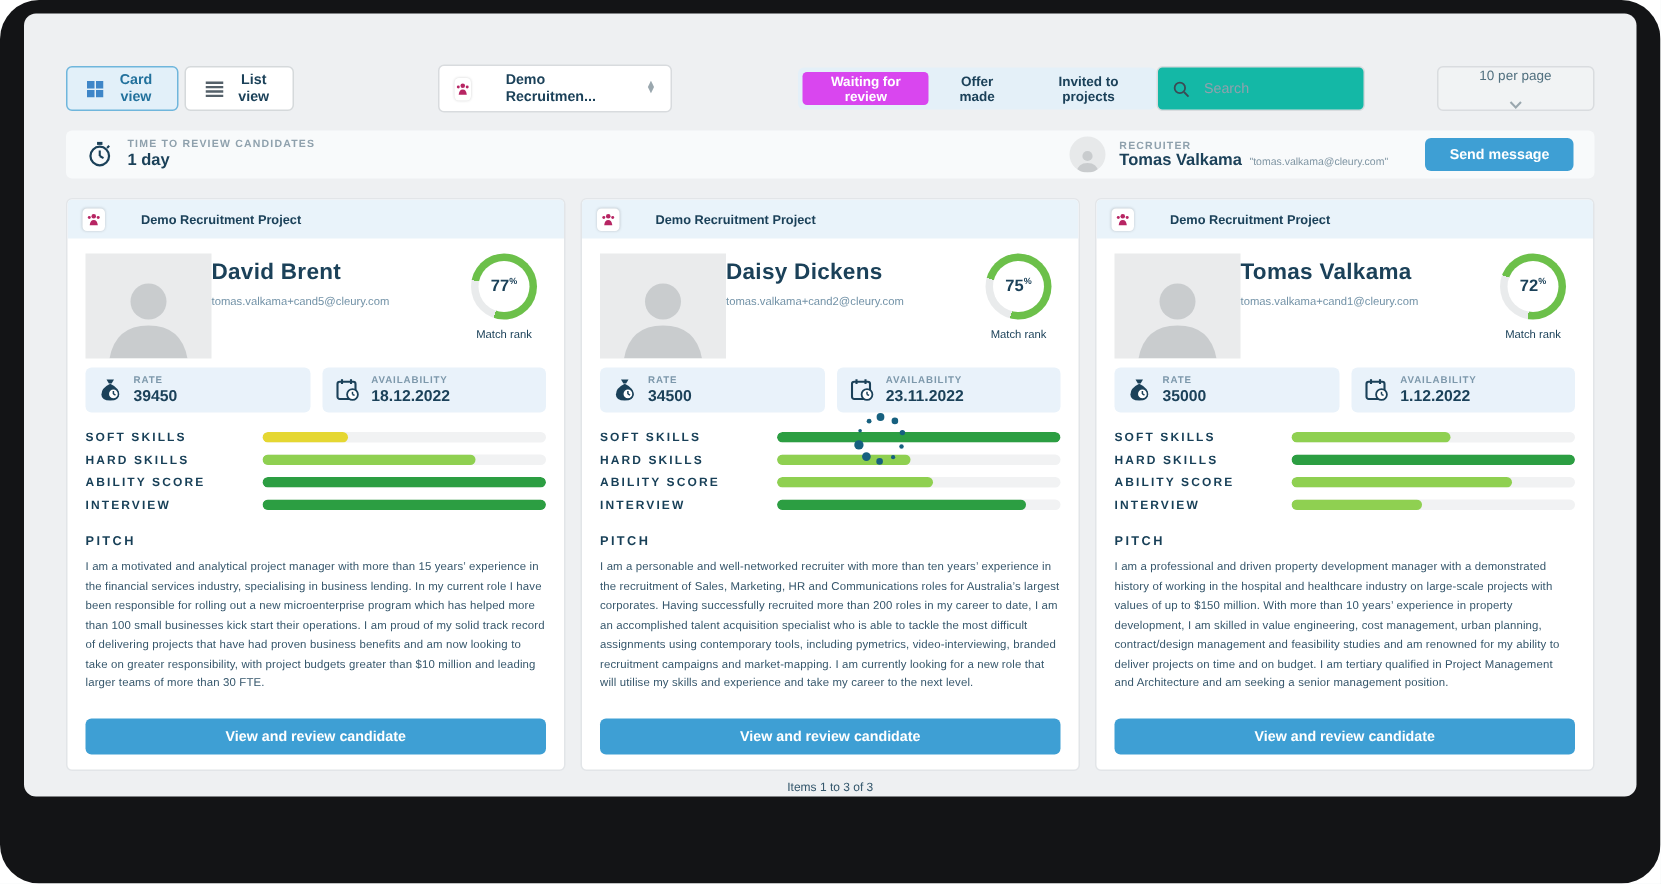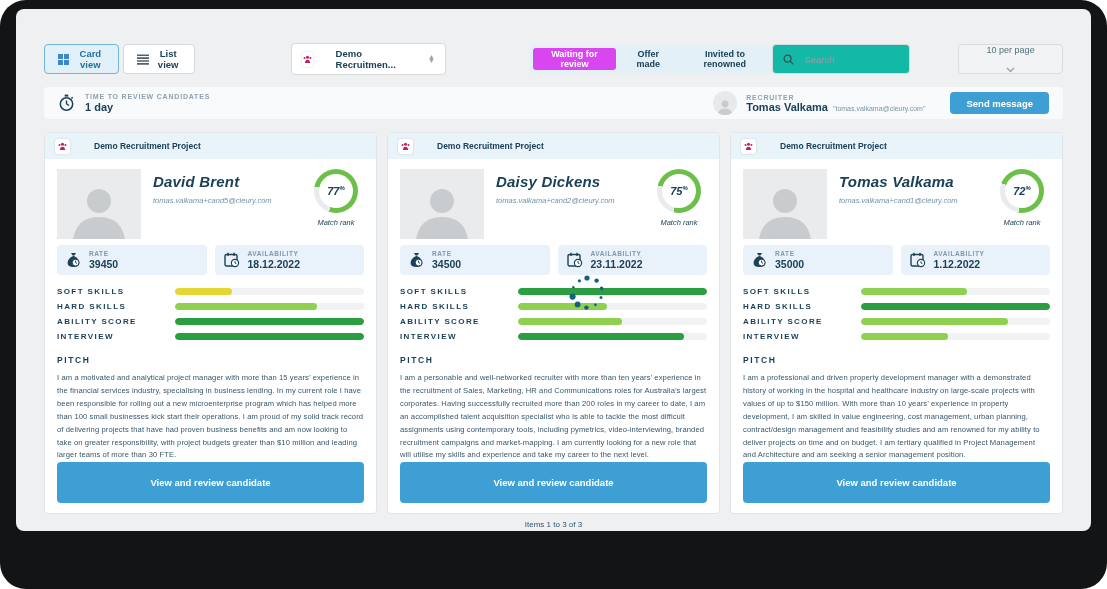--- a/index.html
+++ b/index.html
@@ -32,21 +32,21 @@
   .rec-name{font-size:11px;font-weight:bold;color:#1b4159;}
   .rec-email{font-size:7px;color:#7f95a3;}
   .btn-blue{background:#3e9fd4;color:#fff;border:none;border-radius:4px;font-weight:bold;font-family:inherit;cursor:pointer;}
   .send-btn{height:22px;padding:0 16px;font-size:9.5px;margin-left:16px;}
   
   .cards{display:flex;gap:10px;margin:13px 28px 0 28px;}
   .card{flex:1;display:flex;flex-direction:column;background:#ffffff;border:1px solid #e2e5e8;border-radius:4px;overflow:hidden;height:380px;}
   .card-head{display:flex;align-items:center;gap:24px;height:26px;background:#e9f3fa;padding:0 10px;flex:none;}
   .card-head-label{font-size:8.5px;font-weight:bold;color:#1b4159;}
   .card-body{display:flex;flex-direction:column;flex:1;padding:10px 12px 10px 12px;min-height:0;}
-  .profile-row{display:flex;align-items:flex-start;gap:12px;font-style:italic;}
+  .profile-row{display:flex;align-items:flex-start;}
   .avatar-lg{width:84px;height:70px;background:#eaebec;display:flex;align-items:flex-end;justify-content:center;overflow:hidden;flex:none;}
   .ident{flex:1;min-width:0;padding-top:4px;}
   .cand-name{margin:0;font-size:15px;font-weight:bold;color:#1b4159;letter-spacing:.2px;}
   .cand-email{font-size:7.5px;color:#7292a7;margin-top:6px;white-space:nowrap;}
   .match{display:flex;flex-direction:column;align-items:center;flex:none;width:56px;}
   .ring{position:relative;width:44px;height:44px;border-radius:50%;display:flex;align-items:center;justify-content:center;}
   .ring::before{content:"";position:absolute;inset:5px;background:#fff;border-radius:50%;}
   .ring-val{position:relative;font-size:11px;font-weight:bold;color:#1b4159;}
   .ring-val sup{font-size:6px;}
   .match-label{font-size:7.5px;color:#1b4159;margin-top:5px;}
@@ -55,21 +55,21 @@
   .stat-label{font-size:6.5px;font-weight:bold;letter-spacing:.6px;color:#7d98ab;}
   .stat-value{font-size:10.5px;font-weight:bold;color:#1b4159;margin-top:1px;}
   .skills{margin-top:9px;position:relative;}
   .skill-row{display:flex;align-items:center;height:15px;}
   .skill-label{width:118px;flex:none;font-size:8px;font-weight:bold;letter-spacing:1.4px;color:#173f57;}
   .track{flex:1;height:7px;border-radius:4px;background:#f1f2f3;overflow:hidden;}
   .fill{height:100%;border-radius:4px;}
   .spinner{position:absolute;left:54%;top:-12px;}
   .pitch-head{font-size:8.5px;font-weight:bold;letter-spacing:1.6px;color:#173f57;margin-top:11px;}
   .pitch{margin:7px 0 0 0;font-size:7.6px;line-height:12.9px;color:#35566b;letter-spacing:.1px;}
-  .review-btn{margin-top:auto;height:41px;width:100%;font-size:9.5px;border-radius:4px;flex:none;}
+  .review-btn{margin-top:auto;height:24px;width:100%;font-size:9.5px;border-radius:4px;flex:none;}
   
   .footer{margin-top:6px;text-align:center;font-size:8px;color:#33566b;}
   .icon{display:inline-flex;flex:none;}
 </style>
 </head>
 <body>
 
 <div class="frame">
 <div class="screen">
 
@@ -113,21 +113,21 @@
       <span>Demo Recruitmen...</span>
       <span class="updown">
             <span>▲</span>
             <span>▼</span>
           </span>
     </div>
 
     <div class="tabs">
       <button class="tab active">Waiting for review</button>
       <button class="tab">Offer made</button>
-      <button class="tab">Invited to renowned</button>
+      <button class="tab">Invited to projects</button>
     </div>
 
     <div class="search-box">
       <span class="icon">
         <svg width="11" height="11" viewBox="0 0 12 12">
               <circle cx="5" cy="5" r="3.8" fill="none" stroke="#3b4a54" stroke-width="1.3"></circle>
               <line x1="8" y1="8" x2="11.3" y2="11.3" stroke="#3b4a54" stroke-width="1.3"></line>
             </svg>
       </span>
       <input type="text" placeholder="Search" style="">

